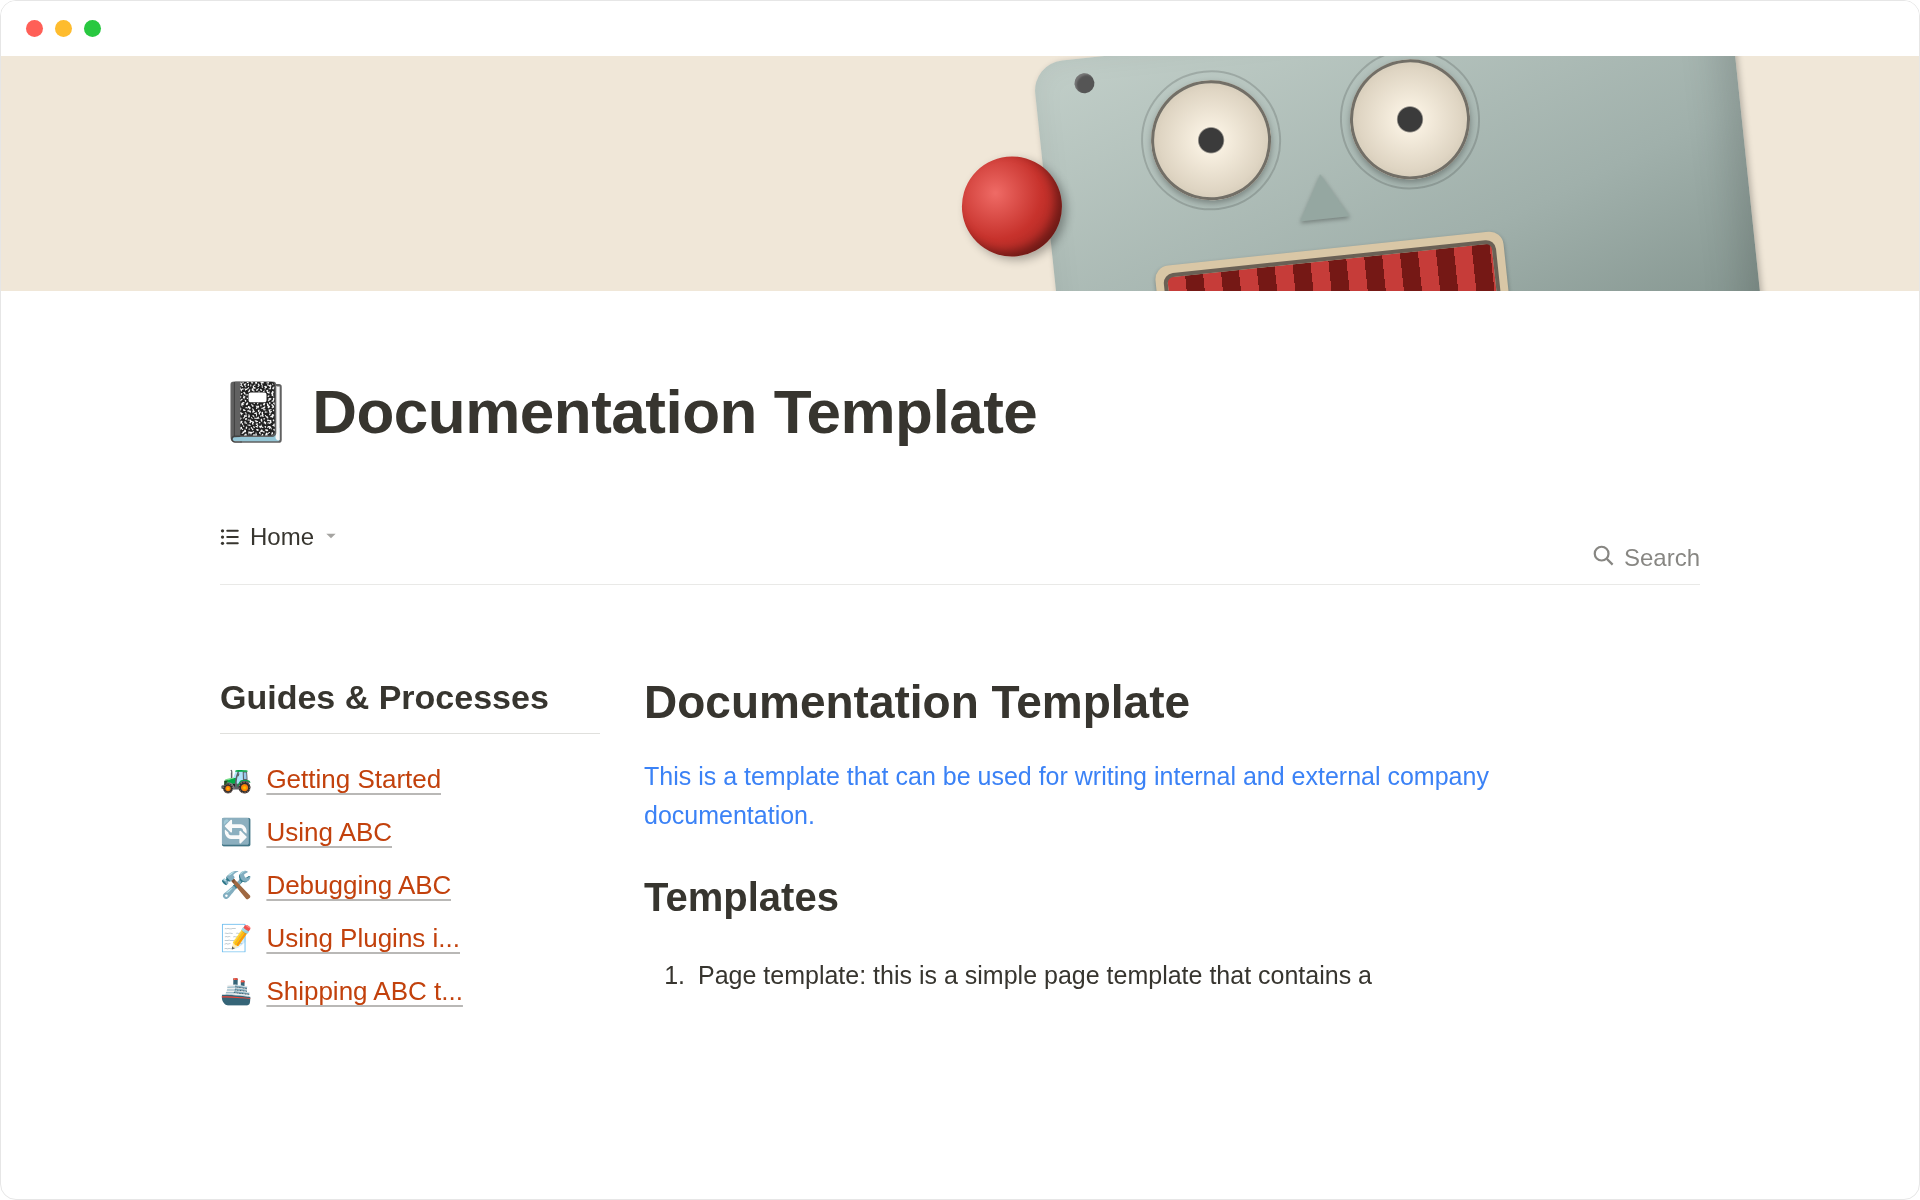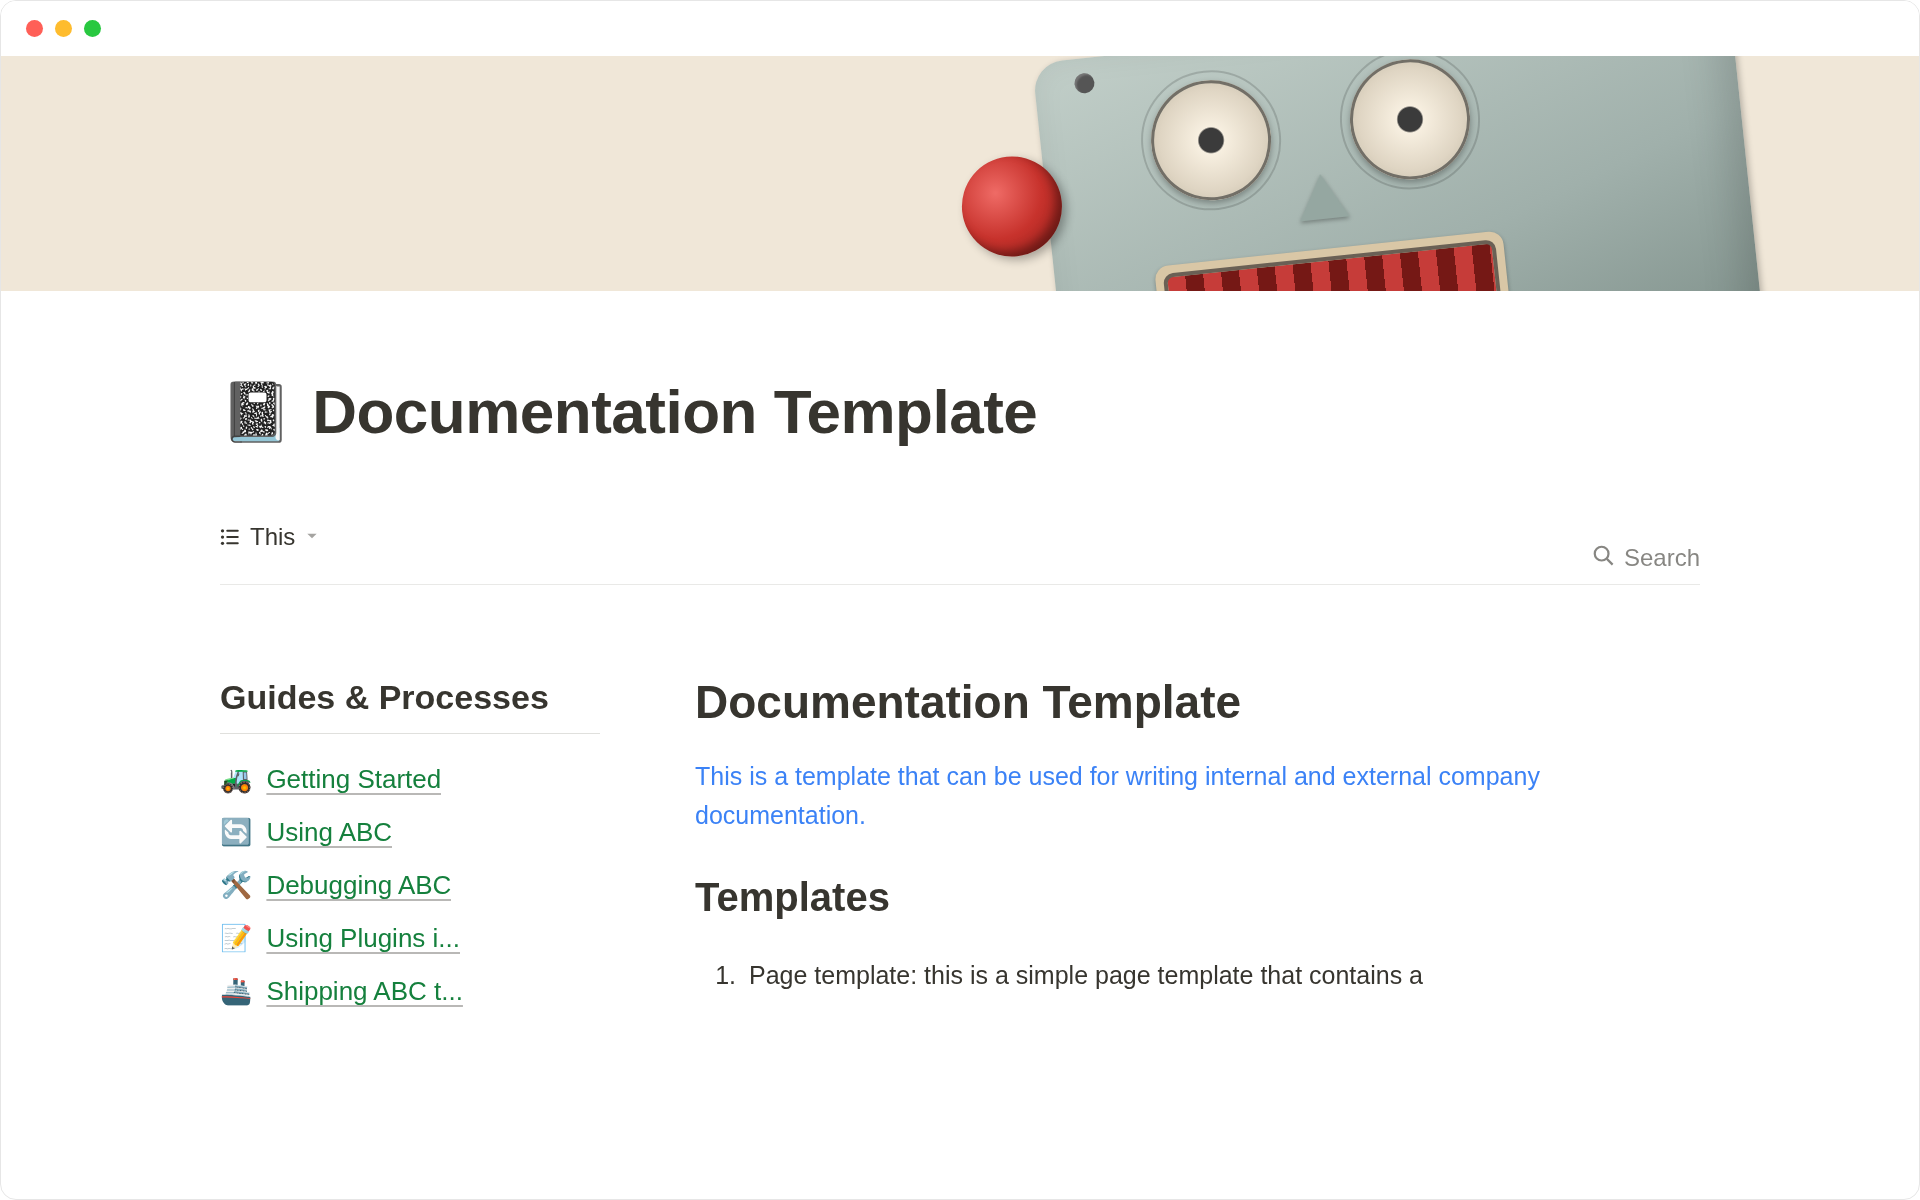--- a/index.html
+++ b/index.html
@@ -60,28 +60,28 @@
   
   .toolbar {
     display:flex; justify-content:space-between; align-items:center;
     border-bottom:1px solid #e9e9e7; padding-bottom: 12px; margin-bottom: 90px;
   }
   .toolbar-left { display:flex; align-items:center; gap:10px; color:#37352f; font-size:24px; font-weight:500;}
   .list-icon { font-size:22px; color:#37352f; display:inline-flex; }
   .chevron { color: rgba(55,53,47,.45); font-size:18px; }
   .toolbar-right { display:flex; align-items:center; gap:10px; color: rgba(55,53,47,0.6); font-size:24px;margin-top:42px;}
   
-  .columns { display:flex; gap: 95px; }
+  .columns { display:flex; gap: 44px; }
   .sidebar { width: 380px; flex-shrink:0; }
   .side-title { font-size: 34px; font-weight: 700; line-height:1.3; margin-bottom: 14px; }
   .side-hr { border:0; border-top:1px solid #e0e0dd; margin-bottom: 30px; }
   .side-list { list-style:none; display:flex; flex-direction:column; gap:22px; }
   .side-item { display:flex; align-items:center; gap:14px; font-size:26px; white-space: nowrap; overflow:hidden; }
   .side-item .emoji { font-size:26px; flex-shrink:0;}
-  .side-item .label { text-decoration: underline; text-decoration-color: rgba(55,53,47,.35); text-underline-offset: 5px; overflow:hidden; text-overflow:ellipsis; color:#15803d; }
+  .side-item .label { text-decoration: underline; text-decoration-color: rgba(55,53,47,.35); text-underline-offset: 5px; overflow:hidden; text-overflow:ellipsis; color:#c2410c; }
   
   .main { flex:1; }
   .main h1.article-title { font-size: 46px; font-weight:700; margin-bottom: 28px; }
   .main p { font-size:25px; line-height:1.55; color:#3b82f6; margin-bottom: 40px; max-width: 980px;}
   .main h2 { font-size:40px; font-weight:700; margin-bottom:12px;}
   .main ol { padding-left: 48px; font-size:25px; line-height:1.55; }
   .main ol li { padding-left: 6px; margin-top: 36px; }
 </style>
 </head>
 <body>
@@ -119,21 +119,21 @@
         <span class="list-icon">
           <svg width="20" height="20" viewBox="0 0 16 16" fill="currentColor">
               <circle cx="2" cy="3" r="1.3"></circle>
               <rect x="5" y="2.2" width="10" height="1.6" rx=".8"></rect>
               <circle cx="2" cy="8" r="1.3"></circle>
               <rect x="5" y="7.2" width="10" height="1.6" rx=".8"></rect>
               <circle cx="2" cy="13" r="1.3"></circle>
               <rect x="5" y="12.2" width="10" height="1.6" rx=".8"></rect>
             </svg>
         </span>
-        <span>This</span>
+        <span>Home</span>
         <span class="chevron">
           <svg width="14" height="14" viewBox="0 0 12 12" fill="currentColor">
               <path d="M2 4l4 4 4-4z"></path>
             </svg>
         </span>
       </div>
       <div class="toolbar-right">
         <span>
           <svg width="22" height="22" viewBox="0 0 16 16" fill="none" stroke="currentColor" stroke-width="1.6">
               <circle cx="7" cy="7" r="5"></circle>

